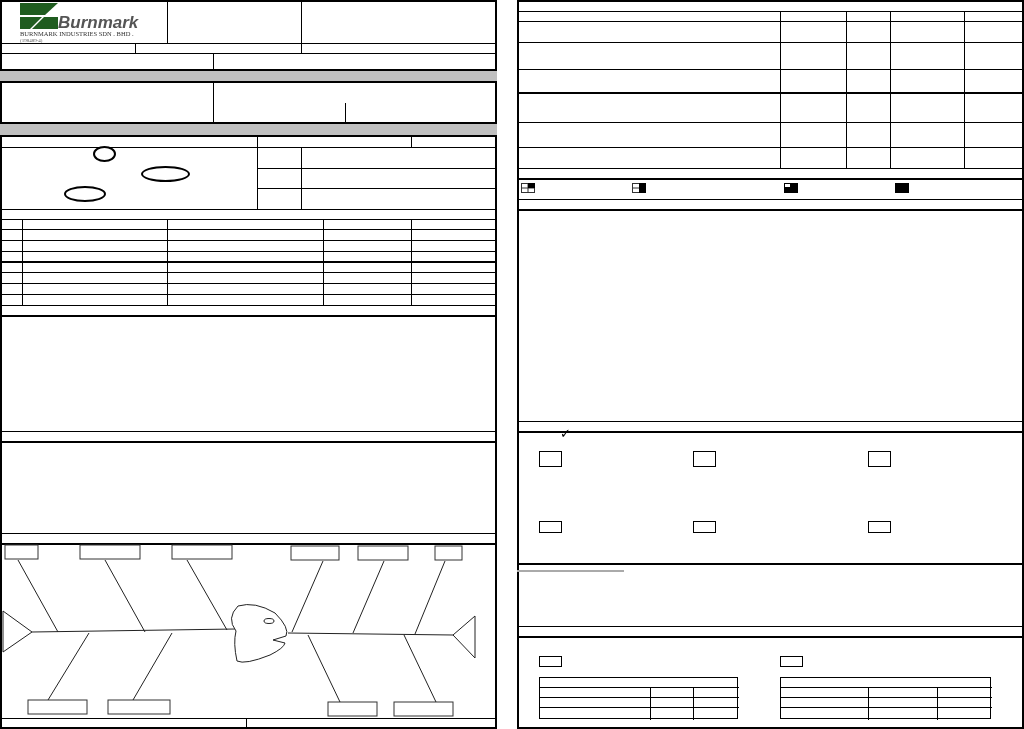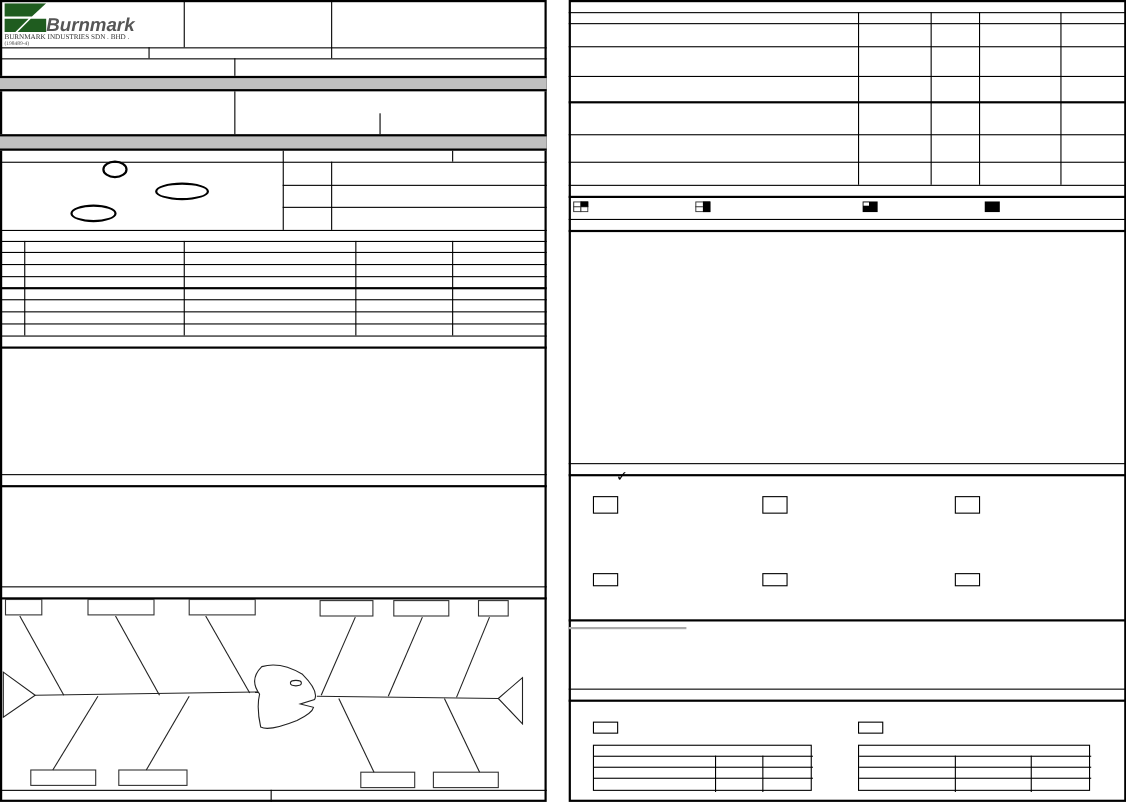--- a/index.html
+++ b/index.html
@@ -9,21 +9,21 @@
 .hl{position:absolute;height:0;border-top:1.5px solid #000}
 .vl{position:absolute;width:0;border-left:1.5px solid #000}
 .gray{position:absolute;background:#c0c0c0;border-top:2px solid #000;border-bottom:2px solid #000}
 .box{position:absolute;border:1.5px solid #000;background:#fff}
 </style>
 </head>
 <body>
 
 <div class="abs b" style="left:0;top:0;width:497px;height:729px"></div>
 
-<div class="abs" style="left:4px;top:3px;width:160px;height:40px">
+<div class="abs" style="left:20px;top:3px;width:160px;height:40px">
   <svg width="40" height="26" style="position:absolute;left:0;top:0">
     <polygon points="0,0 38,0 25,12 0,12" fill="#1f5c1f"></polygon>
     <polygon points="0,14 22,14 10,26 0,26" fill="#1f5c1f"></polygon>
     <polygon points="24,14 38,14 38,26 12,26" fill="#1f5c1f"></polygon>
   </svg>
   <span style="position:absolute;left:38px;top:10px;font:italic bold 17px 'Liberation Sans',sans-serif;color:#555">Burnmark</span>
   <span style="position:absolute;left:0;top:27px;font-size:6.5px;color:#333;white-space:nowrap">BURNMARK INDUSTRIES SDN . BHD .</span>
   <span style="position:absolute;left:0;top:35px;font-size:5px;color:#555">(198489-4)</span>
 </div>
 <div class="vl" style="left:167px;top:0;height:43px"></div>

